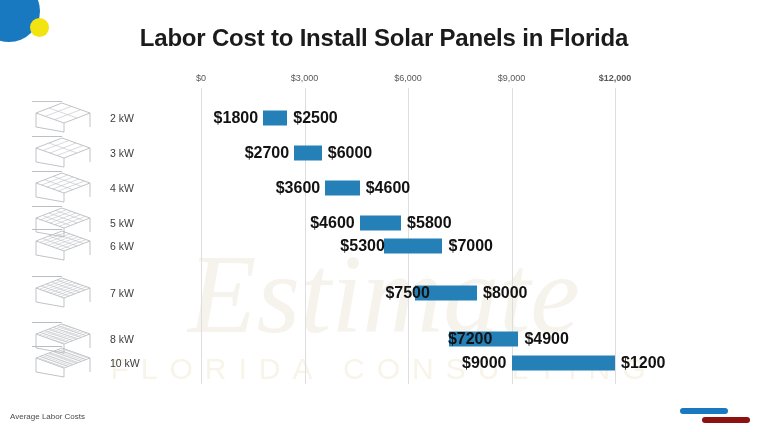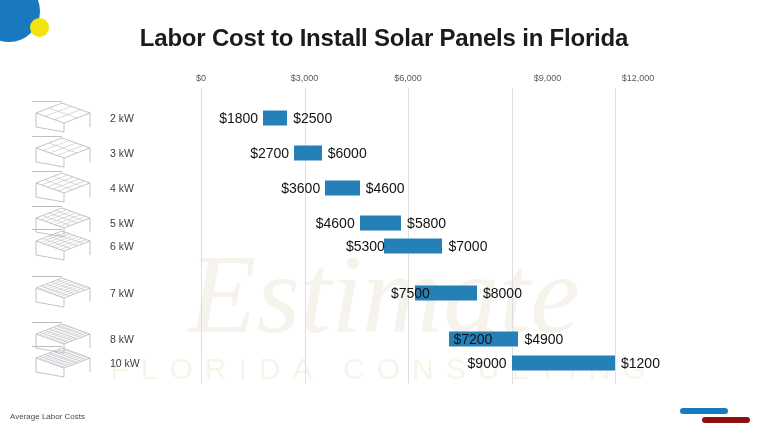--- a/index.html
+++ b/index.html
@@ -135,22 +135,22 @@
     position: absolute;
     top: 50%;
     transform: translateY(-50%);
     height: 15px;
     background: #2680b8;
   }
   .val {
     position: absolute;
     top: 50%;
     transform: translateY(-50%);
-    font-size: 14px;
-    font-weight: normal;
+    font-size: 16px;
+    font-weight: bold;
     color: #121212;
     white-space: nowrap;
   }
   .val-low { text-align: right; }
   .val-high { text-align: left; }
 
   
   .solar-icon {
     position: absolute;
     left: 32px;
@@ -212,23 +212,23 @@
 <div id="chart-title">Labor Cost to Install Solar Panels in Florida</div>
 
 <div id="plot">
     <div class="gridline" style="left: 201px;"></div>
     <div class="xtick-label" style="left: 201px;">$0</div>
     <div class="gridline" style="left: 304.5px;"></div>
     <div class="xtick-label" style="left: 304.5px;">$3,000</div>
     <div class="gridline" style="left: 408px;"></div>
     <div class="xtick-label" style="left: 408px;">$6,000</div>
     <div class="gridline" style="left: 511.5px;"></div>
-    <div class="xtick-label" style="left: 511.5px; margin-left: 36px;">$9,000</div>
+    <div class="xtick-label" style="left: 511.5px;">$9,000</div>
     <div class="gridline" style="left: 615px;"></div>
-    <div class="xtick-label" style="left: 638px;">$12,000</div>
+    <div class="xtick-label" style="left: 615px; font-weight: bold;">$12,000</div>
     <div class="row" style="top: 100px;">
       <div class="solar-icon"><svg viewBox="0 0 62 34" width="62" height="34">
           <path d="M30 2 L58 12 L32 22 L4 12 Z" fill="none" stroke="#b9bcc0" stroke-width="0.9"></path>
           <line x1="4" y1="12" x2="4" y2="26" stroke="#b9bcc0" stroke-width="0.9"></line>
           <line x1="32" y1="22" x2="32" y2="31" stroke="#b9bcc0" stroke-width="0.9"></line>
           <line x1="58" y1="12" x2="58" y2="26" stroke="#b9bcc0" stroke-width="0.9"></line>
           <line x1="4" y1="26" x2="32" y2="31" stroke="#b9bcc0" stroke-width="0.9"></line>
           <line x1="30" y1="0" x2="0" y2="0" stroke="#b9bcc0" stroke-width="0.8"></line>
           <line x1="30" y1="0" x2="0" y2="0" stroke="#b9bcc0" stroke-width="0.8"></line>
           <line x1="30" y1="0" x2="0" y2="0" stroke="#b9bcc0" stroke-width="0.8"></line>

